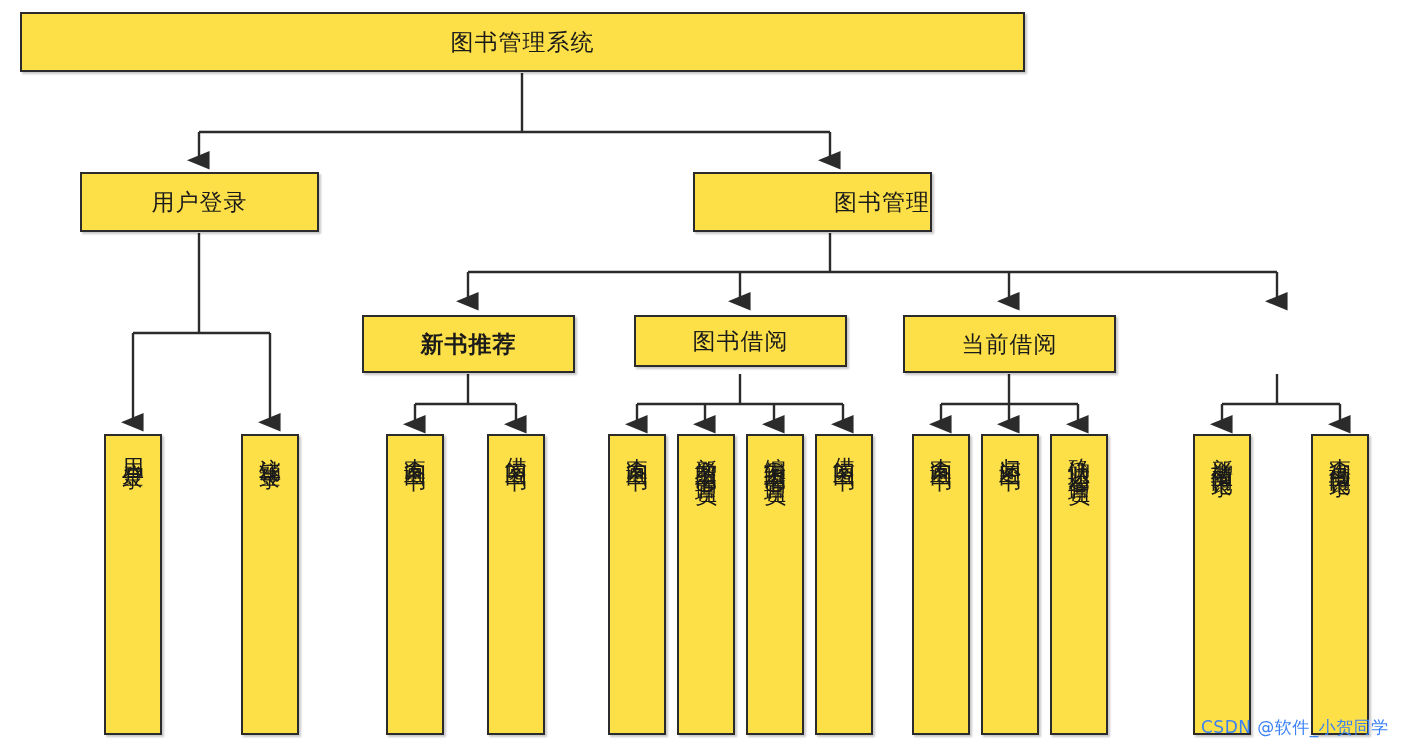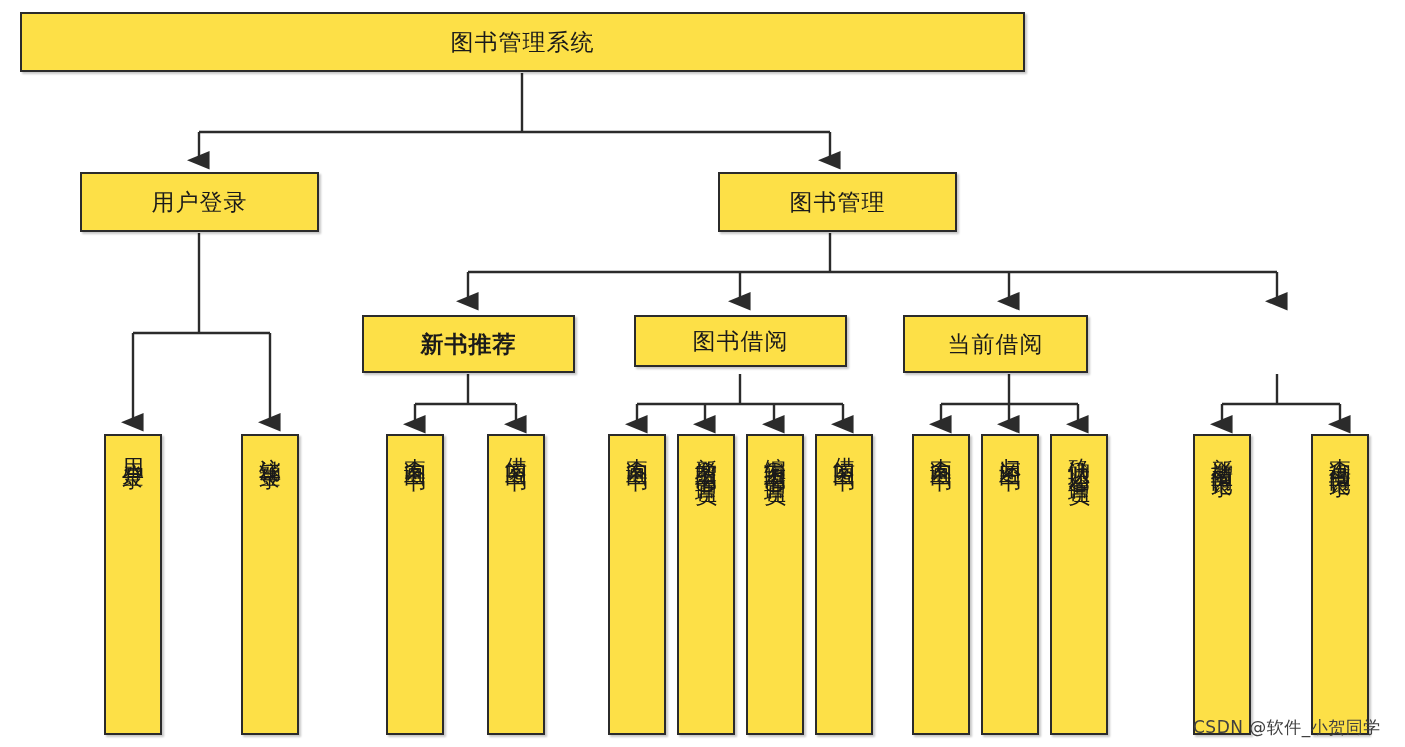--- a/index.html
+++ b/index.html
@@ -58,24 +58,25 @@
   .node.vert .label {
     writing-mode: vertical-rl;
     text-orientation: upright;
     font-size: 22px;
     letter-spacing: 4px;
     line-height: 1;
     display: block;
   }
   .watermark {
     position: absolute;
-    color: #404040;
+    color: #3b82f6;
     font-size: 17px;
     letter-spacing: 0.5px;
     white-space: nowrap;
+    padding-left: 8px;
   }
 </style>
 </head>
 <body>
 
 <div id="canvas">
 
   <svg id="edges" viewBox="0 0 1405 747" xmlns="http://www.w3.org/2000/svg">
     <defs>
       <marker id="arrow" markerWidth="11" markerHeight="11" refX="4.4" refY="5" orient="auto" markerUnits="strokeWidth">
@@ -128,31 +129,31 @@
     </g>
   </svg>
 
   <div class="node root horiz" style="left:20px; top:12px; width:1005px; height:60px;">
     <span class="label">图书管理系统</span>
   </div>
 
   <div class="node horiz" style="left:80px; top:172px; width:239px; height:60px;">
     <span class="label">用户登录</span>
   </div>
-  <div class="node horiz" style="left:718px; top:172px; width:239px; height:60px;">
+  <div class="node horiz" style="left:693px; top:172px; width:239px; height:60px;justify-content:flex-end;">
     <span class="label">图书管理</span>
   </div>
 
   <div class="node horiz" style="left:362px; top:315px; width:213px; height:58px;font-weight:bold;">
     <span class="label">新书推荐</span>
   </div>
   <div class="node horiz" style="left:634px; top:315px; width:213px; height:52px;">
     <span class="label">图书借阅</span>
   </div>
-  <div class="node horiz" style="left:903px; top:315px; width:185px; height:58px;">
+  <div class="node horiz" style="left:903px; top:315px; width:213px; height:58px;">
     <span class="label">当前借阅</span>
   </div>
 
   <div class="node vert" style="left:104px; top:434px; width:58px; height:301px;">
     <span class="label">用户登录</span>
   </div>
   <div class="node vert" style="left:241px; top:434px; width:58px; height:301px;">
     <span class="label">注销登录</span>
   </div>
 

